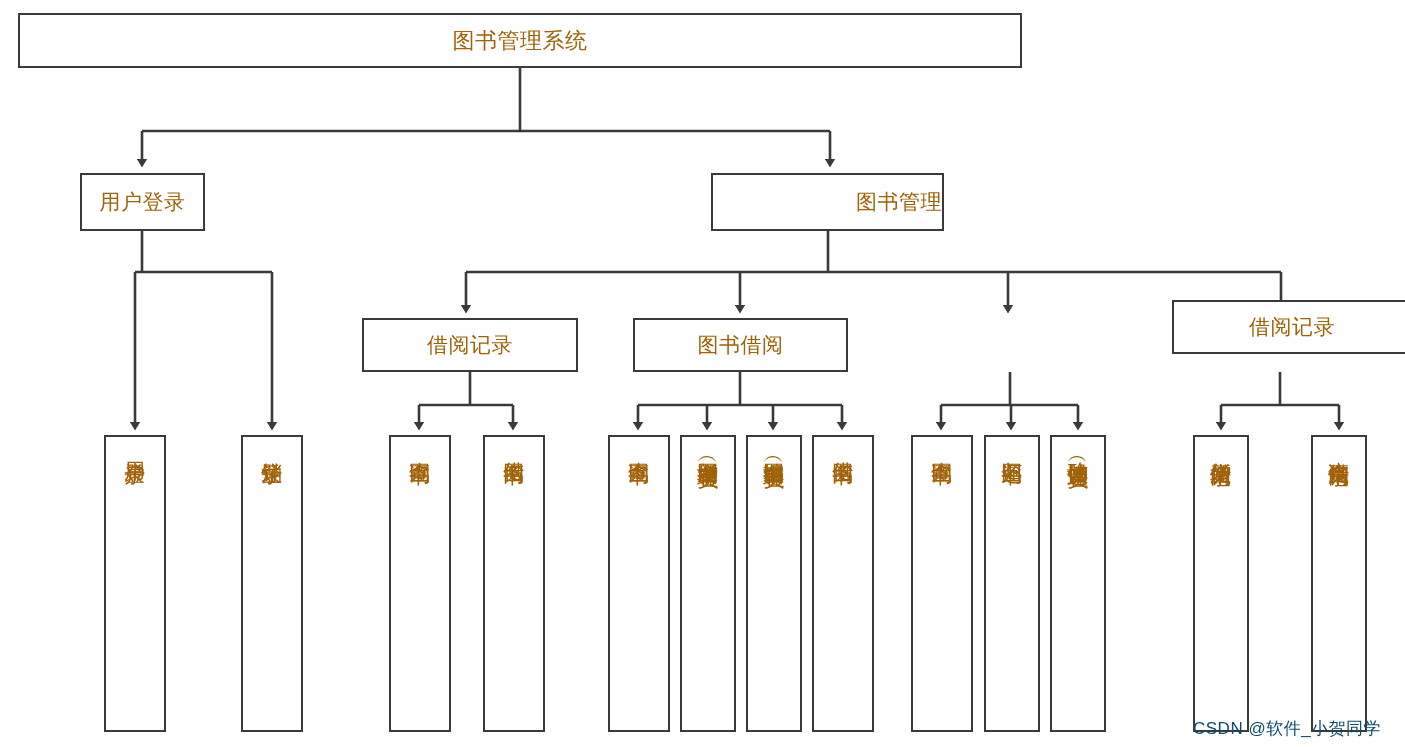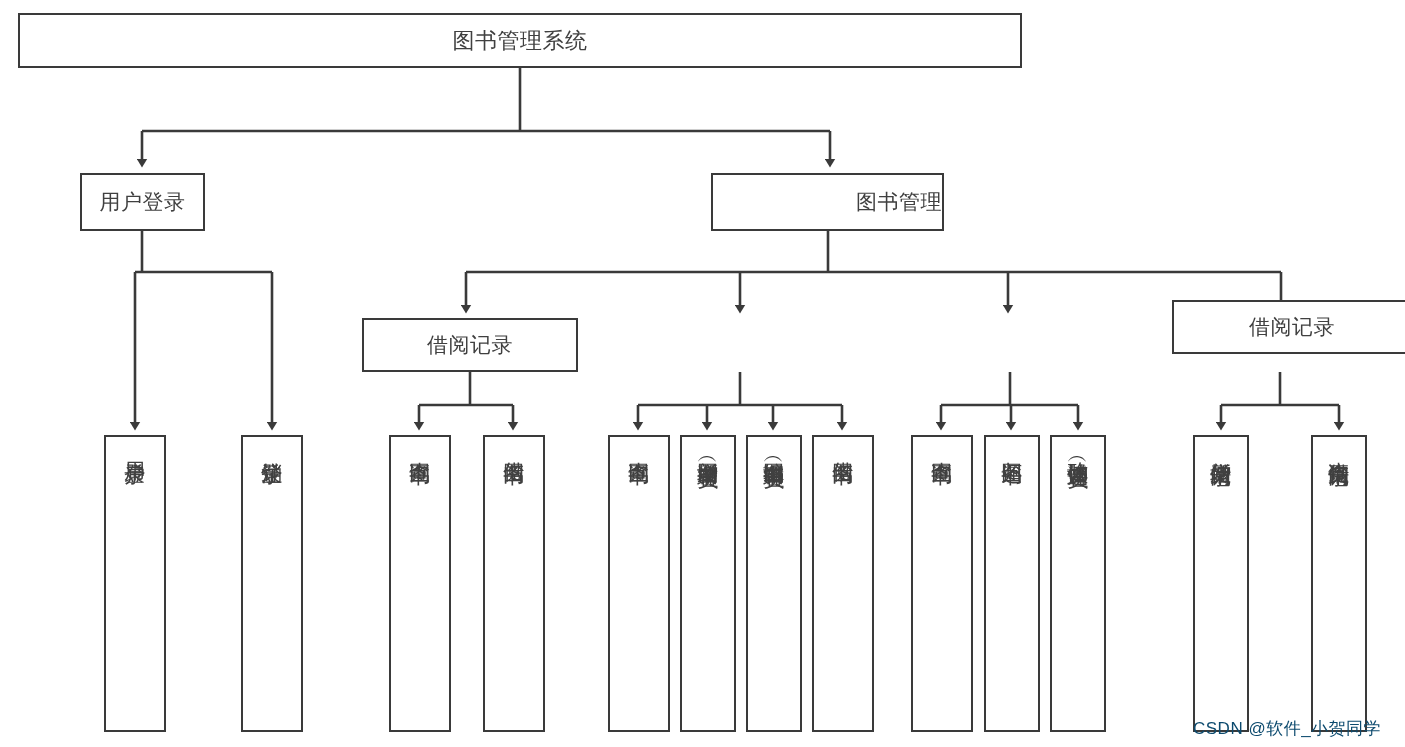--- a/index.html
+++ b/index.html
@@ -33,21 +33,21 @@
     border: 2px solid #3a3a3a;
     background: #ffffff;
     display: flex;
     align-items: center;
     justify-content: center;
     text-align: center;
   }
   .node .node-label {
     font-size: 21px;
     line-height: 1.18;
-    color: #404040;
+    color: #a16207;
     letter-spacing: 0.5px;
     white-space: nowrap;
   }
   .node.vertical {
     align-items: flex-start;
     justify-content: center;
     padding-top: 8px;
   }
   .node.vertical .node-label {
     writing-mode: vertical-rl;
@@ -133,20 +133,23 @@
   <div class="node level-1" style="left:80px; top:173px; width:125px; height:58px;">
     <span class="node-label">用户登录</span>
   </div>
   <div class="node level-1" style="left:711px; top:173px; width:233px; height:58px;justify-content:flex-end;">
     <span class="node-label">图书管理</span>
   </div>
 
   <div class="node level-2" style="left:362px; top:318px; width:216px; height:54px;">
     <span class="node-label">借阅记录</span>
   </div>
+  <div class="node level-2" style="left:633px; top:318px; width:215px; height:54px;">
+    <span class="node-label">图书借阅</span>
+  </div>
   <div class="node level-2" style="left:1172px; top:300px; width:240px; height:54px;">
     <span class="node-label">借阅记录</span>
   </div>
 
   <div class="node vertical" style="left:104px; top:435px; width:62px; height:297px;">
     <span class="node-label">用户登录</span>
   </div>
   <div class="node vertical" style="left:241px; top:435px; width:62px; height:297px;">
     <span class="node-label">注销登录</span>
   </div>

